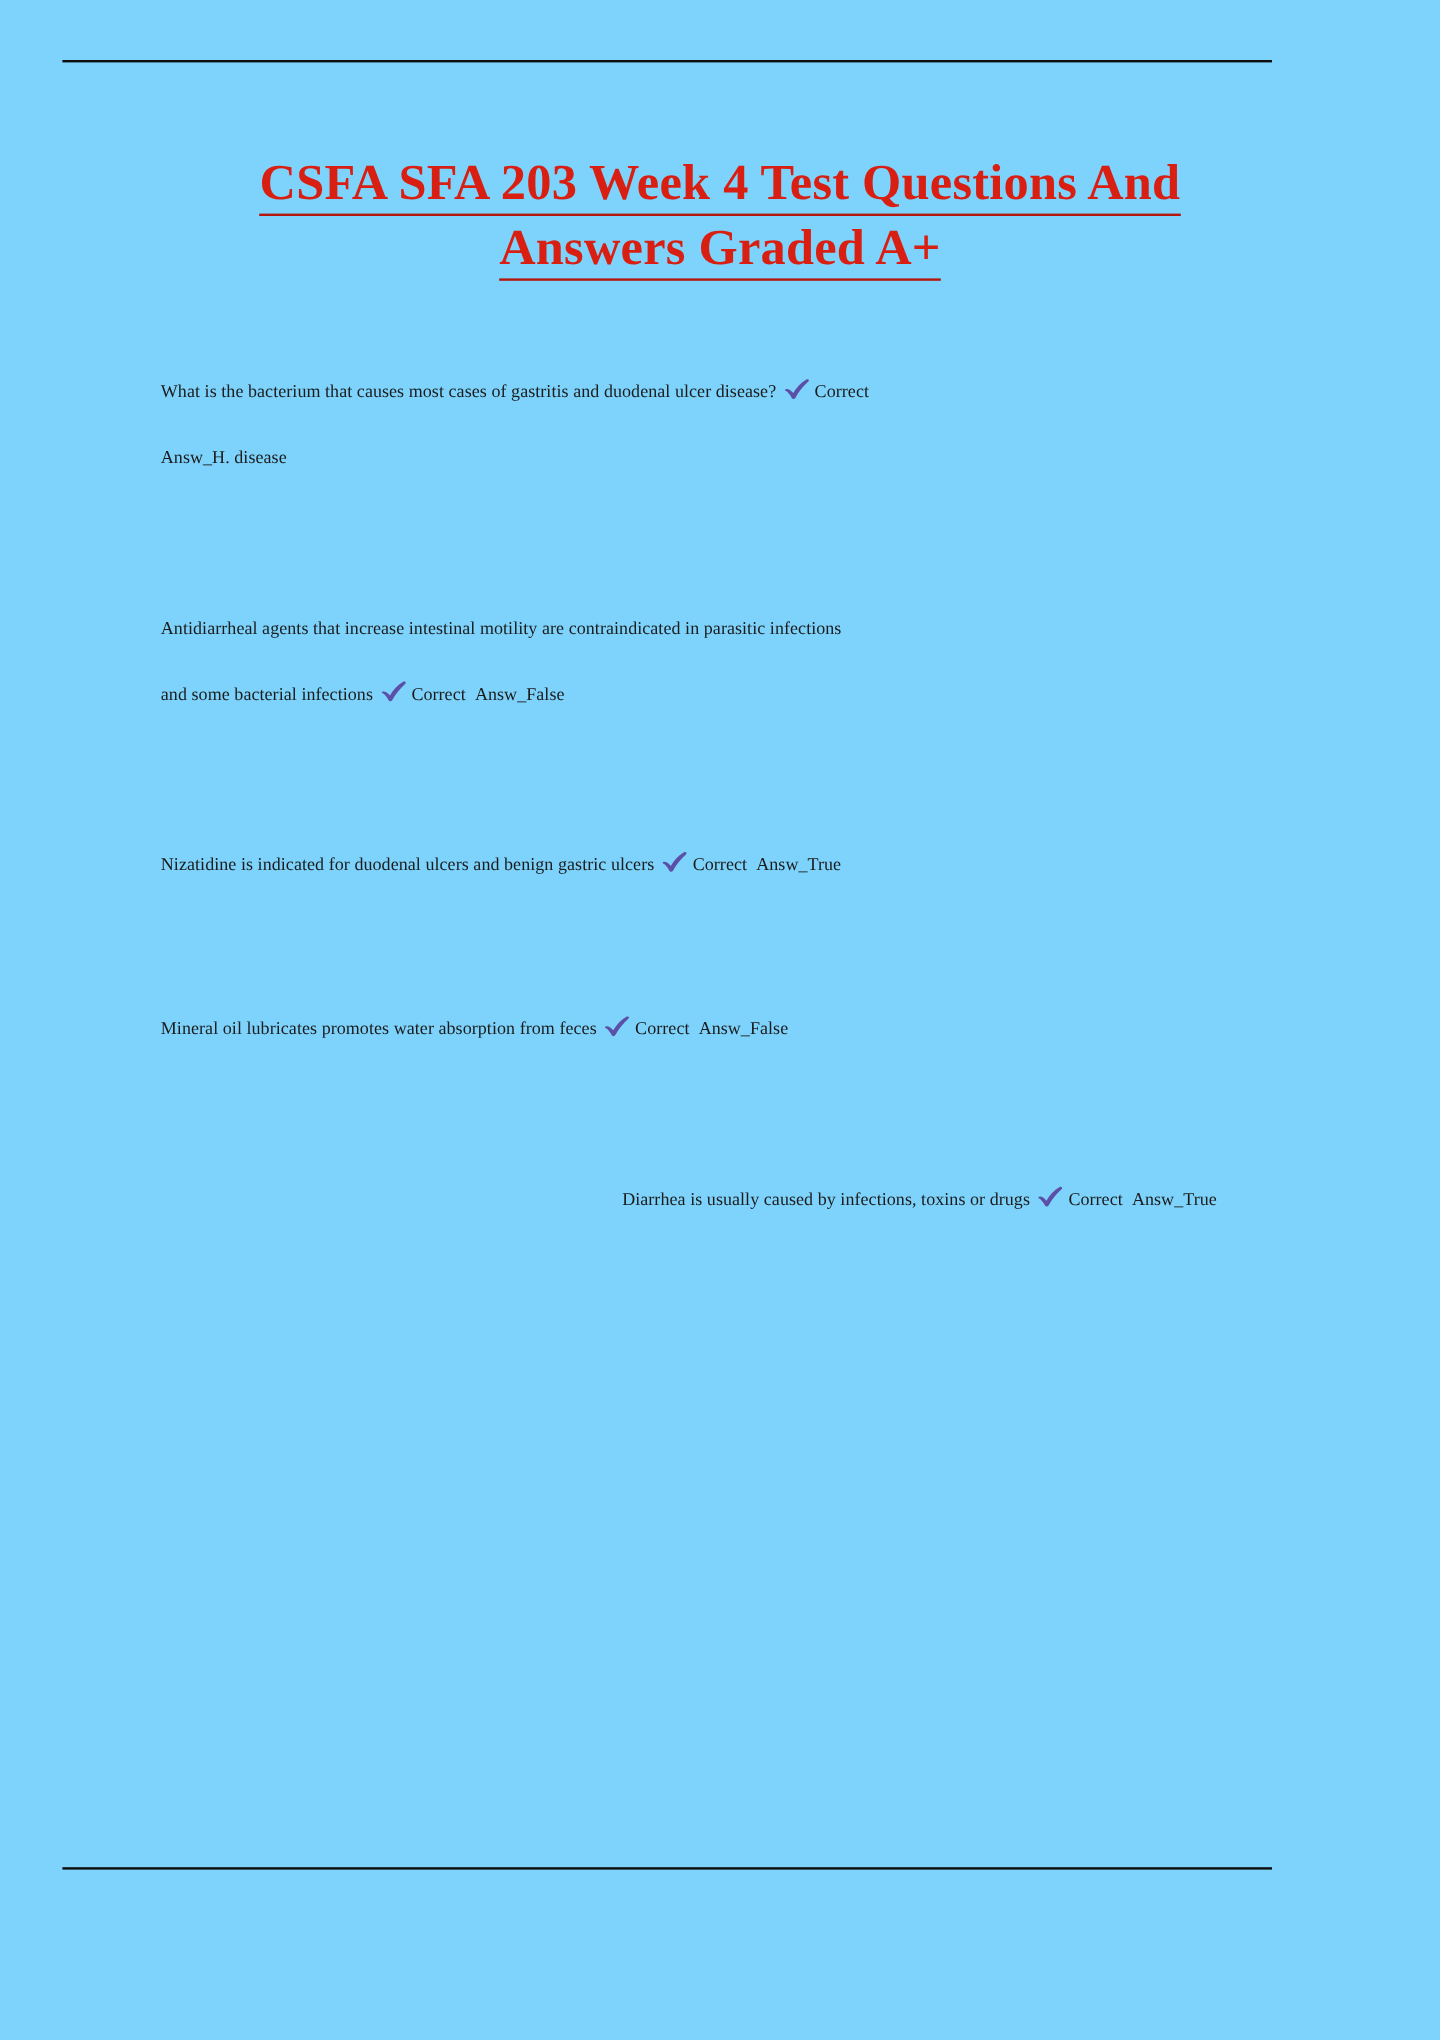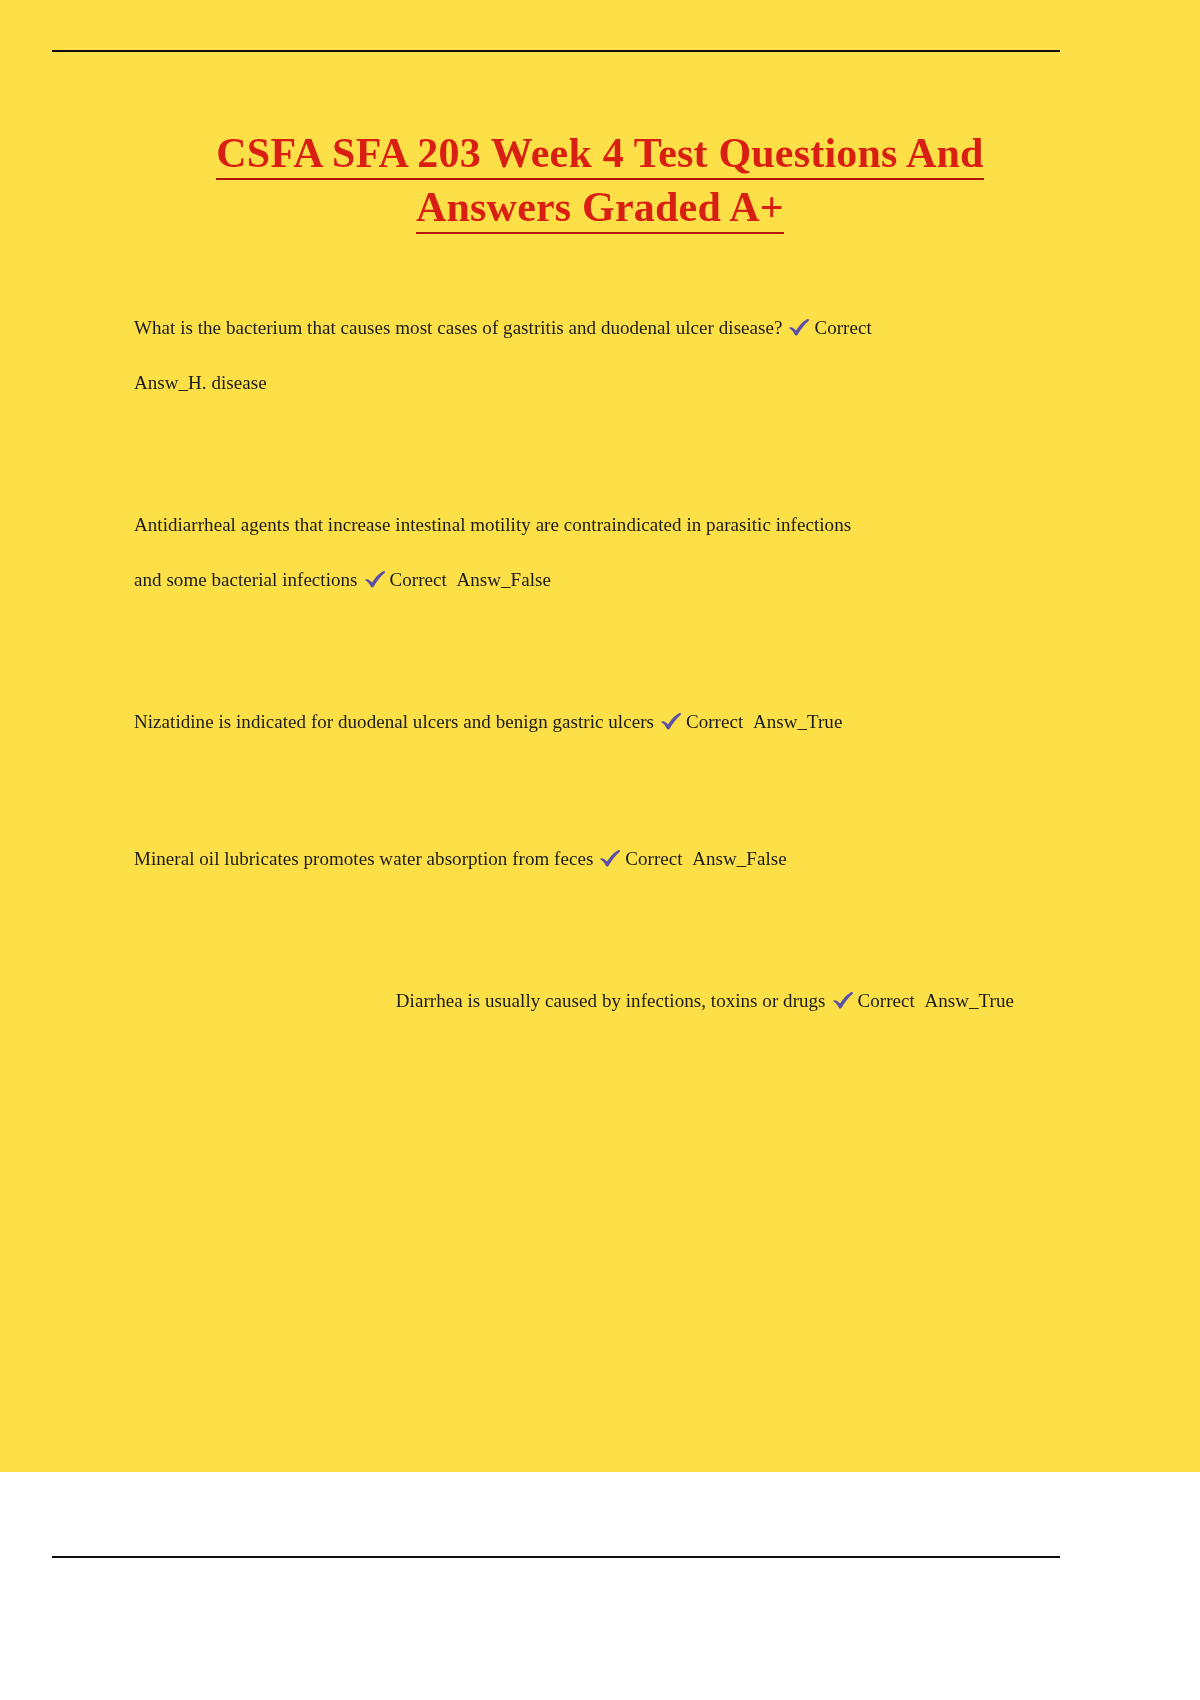--- a/index.html
+++ b/index.html
@@ -12,22 +12,22 @@
     width: 1200px;
     height: 1700px;
     font-family: "Liberation Serif", "DejaVu Serif", serif;
     -webkit-font-smoothing: antialiased;
     overflow: hidden;
   }
 
   .page {
     position: relative;
     width: 1200px;
-    height: 1472px;
-    background: #fde047;
+    height: 1700px;
+    background: #7dd3fc;
     box-sizing: border-box;
   }
 
   
   .rule {
     position: absolute;
     left: 52px;
     width: 1008px;
     height: 0;
     border-top: 2px solid #0d0d0d;
@@ -67,21 +67,21 @@
     top: 300px;
     width: 880px;
   }
   .qa-block {
     margin: 0;
     padding: 0;
   }
   .qa-line {
     color: #1b1b1b;
     font-family: "Liberation Serif", "DejaVu Serif", serif;
-    font-size: 19px;
+    font-size: 15px;
     line-height: 55px;
     white-space: nowrap;
     letter-spacing: 0.05px;
   }
 
   .check-icon {
     display: inline-block;
     vertical-align: -2px;
     width: 22px;
     height: 18px;

